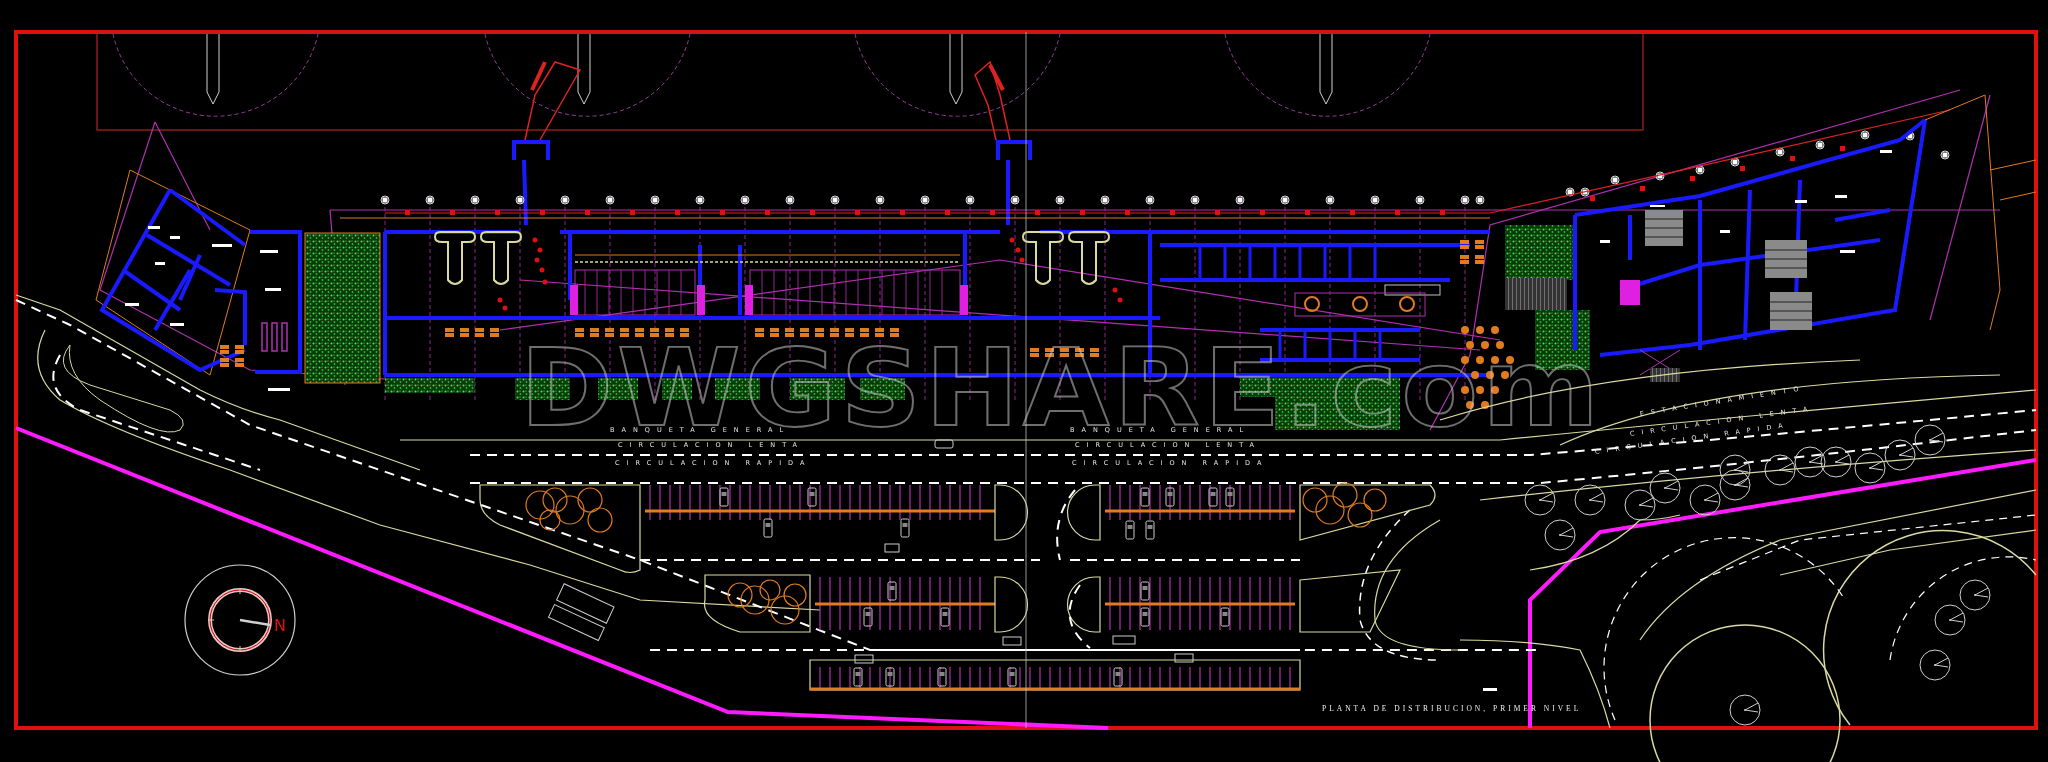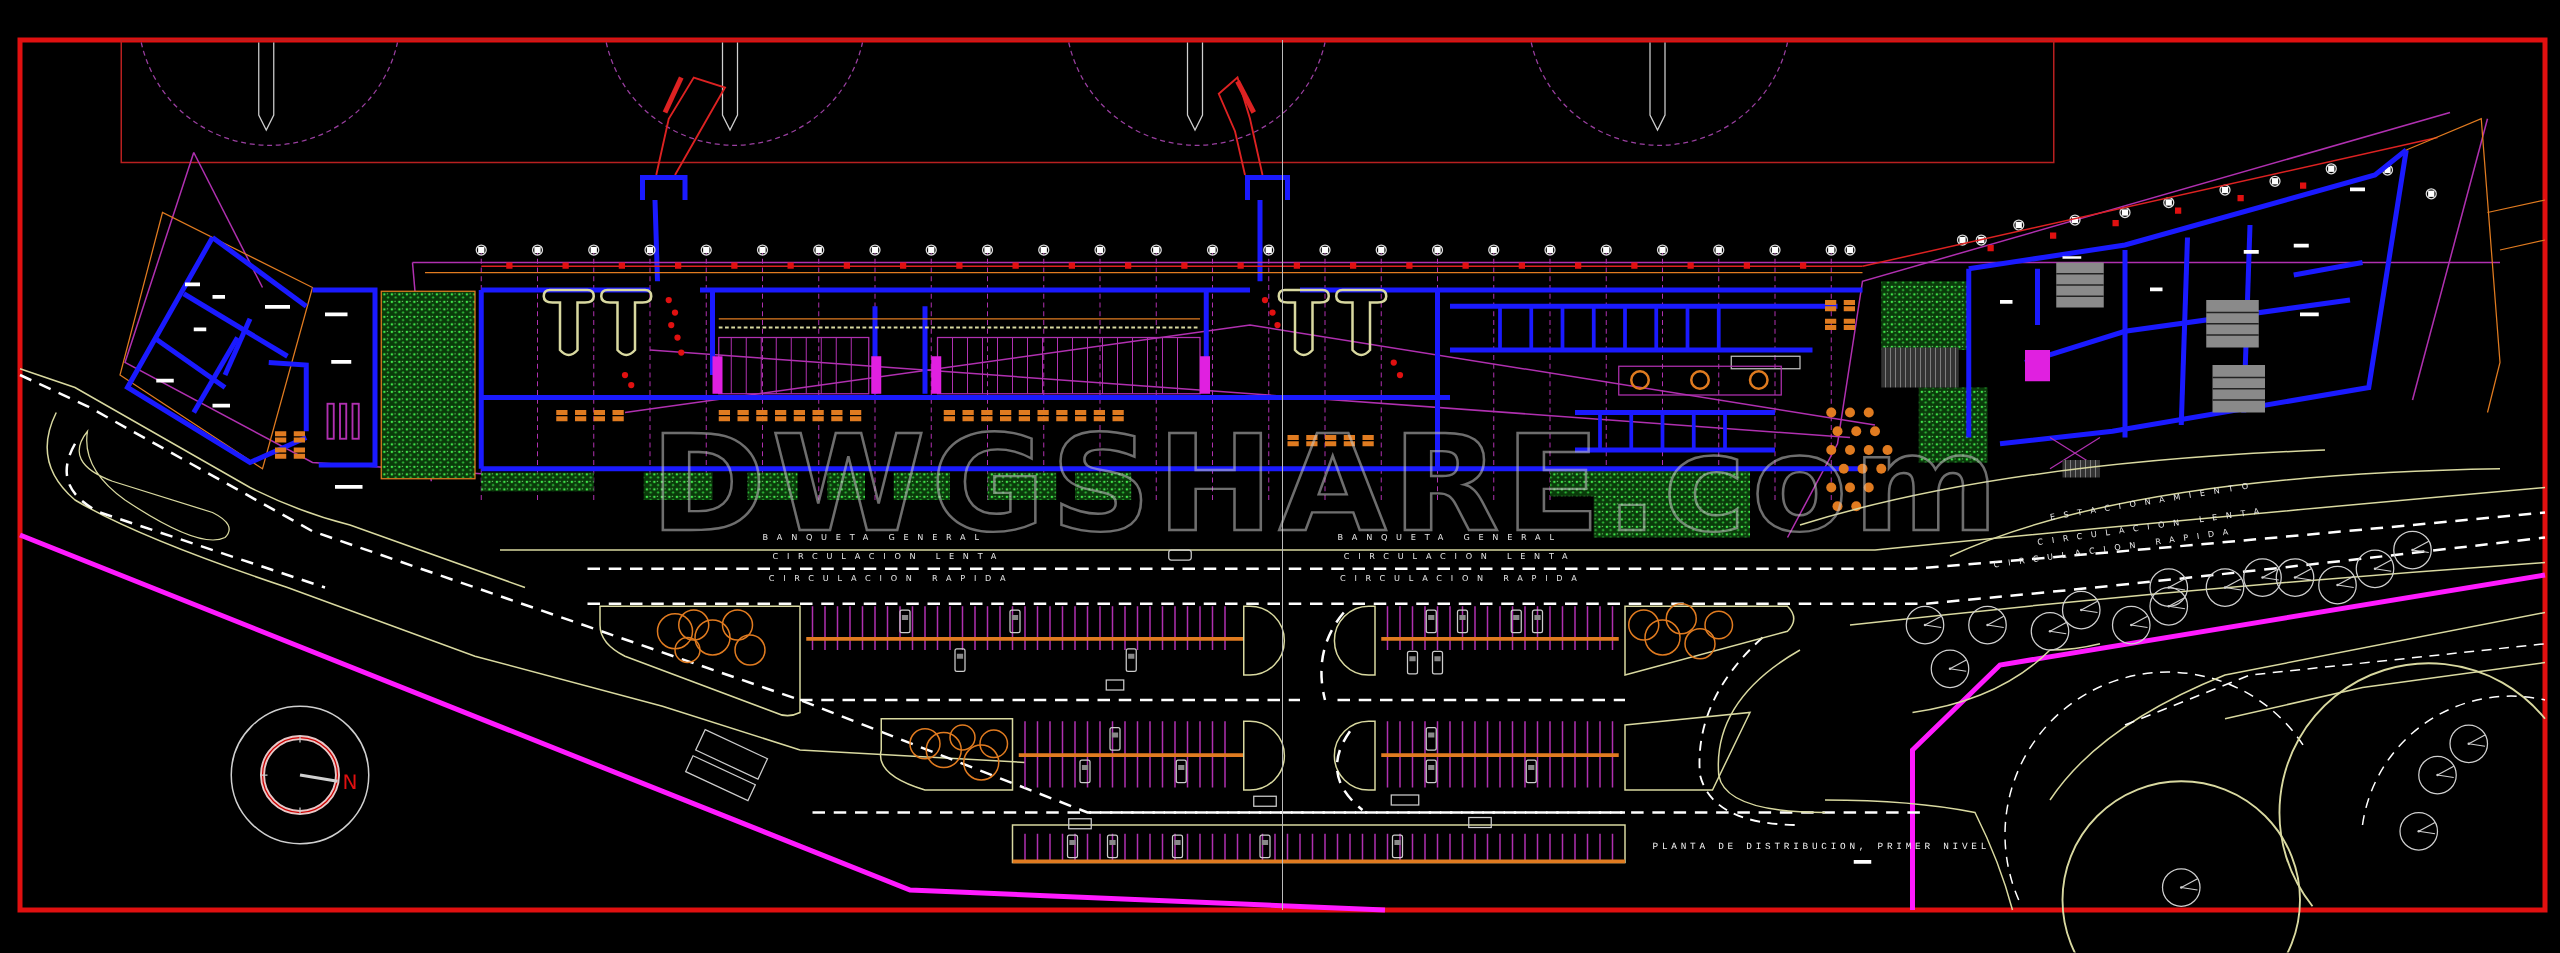--- a/index.html
+++ b/index.html
@@ -1,19 +1,19 @@
 <!DOCTYPE html>
 <html><head>
 <meta charset="utf-8">
 <style>
   html, body { margin: 0; padding: 0; background: #000; }
   body { width: 2048px; height: 762px; overflow: hidden; position: relative; font-family: "DejaVu Sans", sans-serif; }
   #plan { position: absolute; left: 0; top: 0; width: 2048px; height: 762px; display: block; }
   .lbl { position: absolute; color: #e6e6e6; font-family: "DejaVu Sans", sans-serif; font-size: 6.5px; letter-spacing: 7px; white-space: nowrap; transform-origin: left center; }
-  .title-lbl { position: absolute; left: 1322px; top: 674px; color: #f0f0f0; font-family: Liberation Mono, monospace; font-size: 7.5px; letter-spacing: 3px; white-space: nowrap; }
+  .title-lbl { position: absolute; left: 1322px; top: 704px; color: #f0f0f0; font-family: Liberation Serif, serif; font-size: 7.5px; letter-spacing: 3px; white-space: nowrap; }
   .title-underline { position: absolute; left: 1483px; top: 688px; width: 14px; height: 3px; background: #fff; }
   .north { position: absolute; left: 274px; top: 616px; color: #e01010; font-family: "DejaVu Sans", sans-serif; font-size: 16px; }
   .watermark { position: absolute; left: 520px; top: 332px; font-family: "DejaVu Sans", sans-serif; font-weight: bold; font-size: 112px; letter-spacing: 4px; color: transparent; -webkit-text-stroke: 2px rgba(200,200,200,0.55); white-space: nowrap; line-height: 1; transform: scaleY(0.95); }
 </style>
 </head>
 <body>
 
 <svg id="plan" viewBox="0 0 2048 762" xmlns="http://www.w3.org/2000/svg">
   <defs>
     <pattern id="veg" width="6" height="6" patternUnits="userSpaceOnUse">

